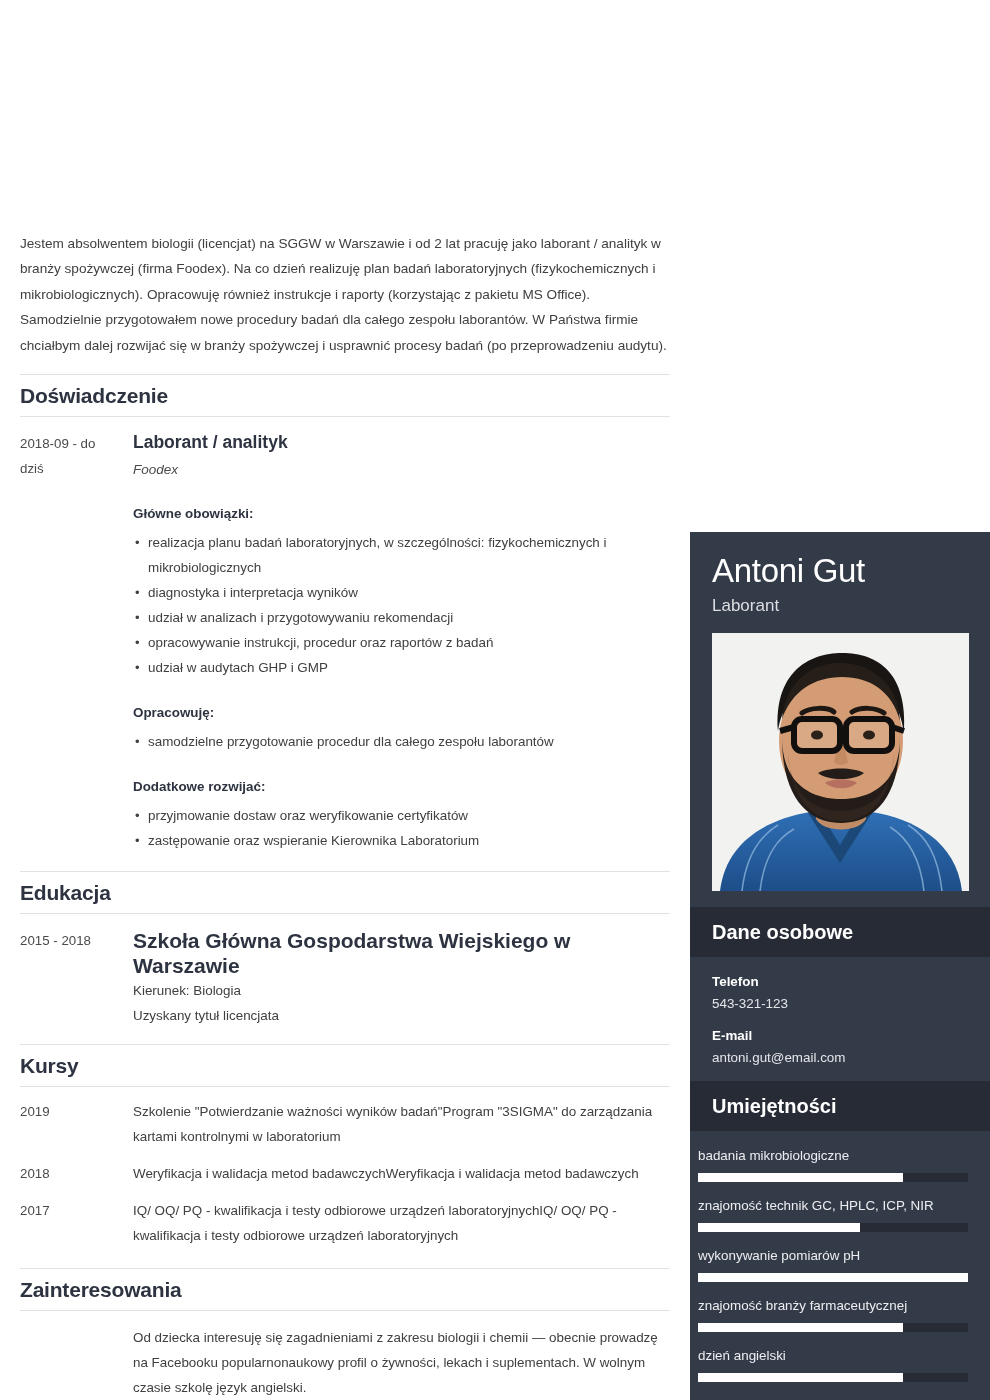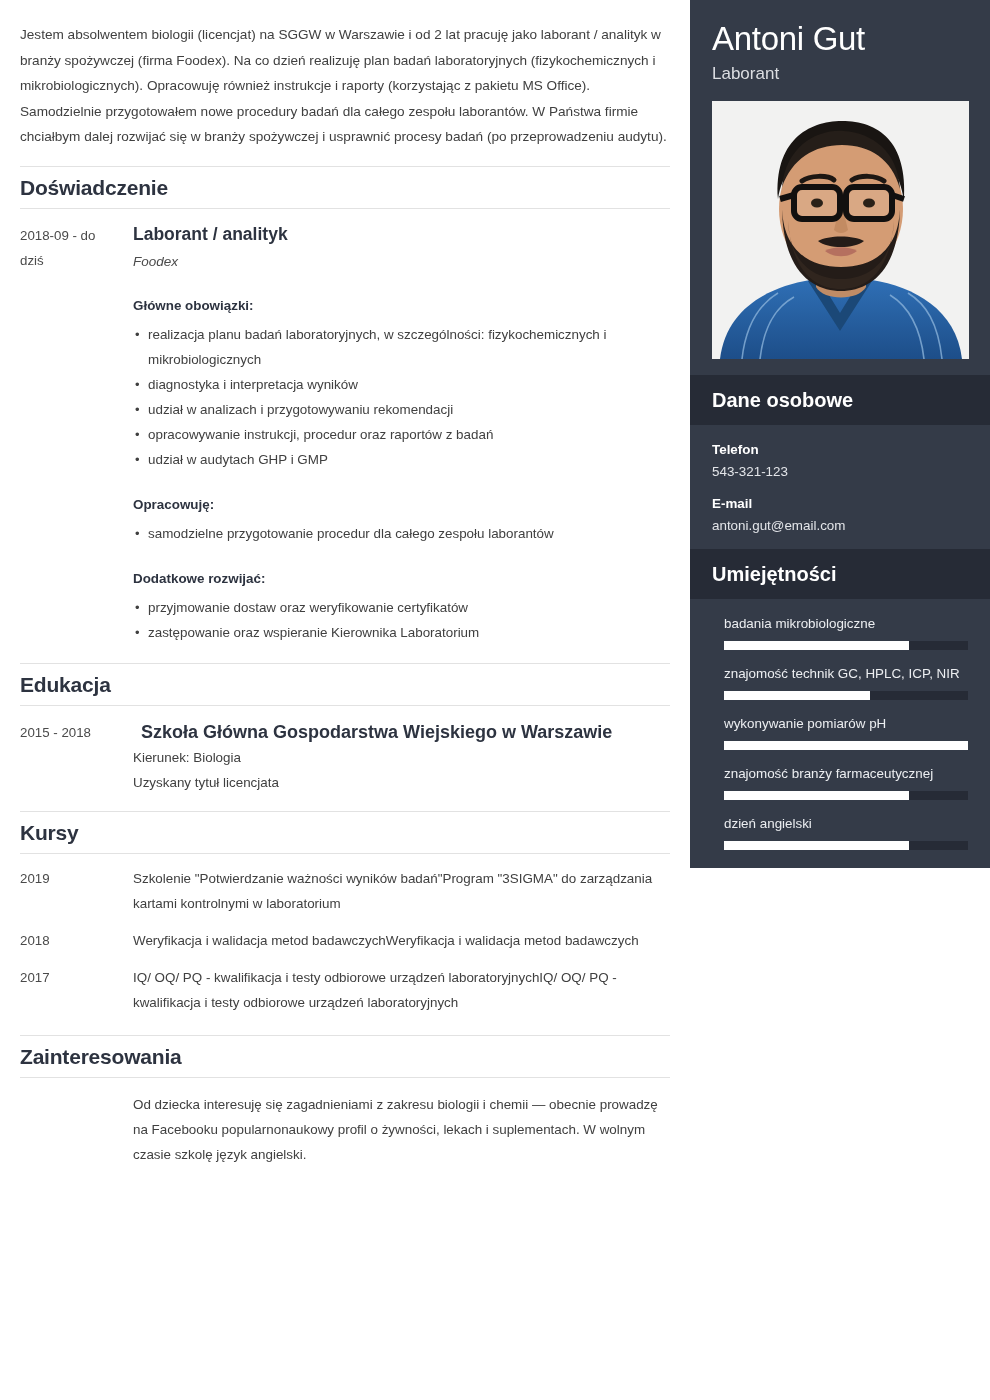--- a/index.html
+++ b/index.html
@@ -12,21 +12,21 @@
     background: #ffffff;
     color: #3c3c3c;
     font-size: 13.5px;
     -webkit-font-smoothing: antialiased;
   }
   .page {
     position: relative;
     width: 990px;
     height: 1400px;
     display: flex;
-    align-items: flex-start;
+    align-items: flex-end;
   }
 
   
   .main {
     width: 690px;
     flex: 0 0 690px;
     padding: 22px 20px 0 20px;
     background: #ffffff;
   }
 
@@ -67,25 +67,24 @@
   .entry .body { flex: 1 1 auto; min-width: 0; }
 
   .job-title {
     font-size: 17.5px;
     font-weight: bold;
     color: #2d3340;
     line-height: 22px;
     margin-bottom: 6px;
   }
   .school-title {
-    font-size: 18px;
+    font-size: 21px;
     font-weight: bold;
     color: #2d3340;
     line-height: 25px;
-    margin-left: 8px;
   }
   .company {
     font-style: italic;
     font-size: 13.5px;
     color: #4a4a4a;
     line-height: 22px;
   }
   .edu-line {
     font-size: 13.4px;
     line-height: 25px;
@@ -202,21 +201,21 @@
     line-height: 22px;
   }
   .contact-value {
     font-size: 13.4px;
     color: #e3e5e9;
     line-height: 22px;
     margin-bottom: 10px;
   }
   .contact-value:last-child { margin-bottom: 0; }
 
-  .skills-body { padding: 14px 22px 18px 34px; }
+  .skills-body { padding: 14px 22px 18px 8px; }
   .skill { margin-bottom: 13px; }
   .skill:last-child { margin-bottom: 0; }
   .skill-name {
     font-size: 13.4px;
     color: #eceef1;
     line-height: 21px;
     margin-bottom: 7px;
   }
   .skill-bar {
     height: 9px;

